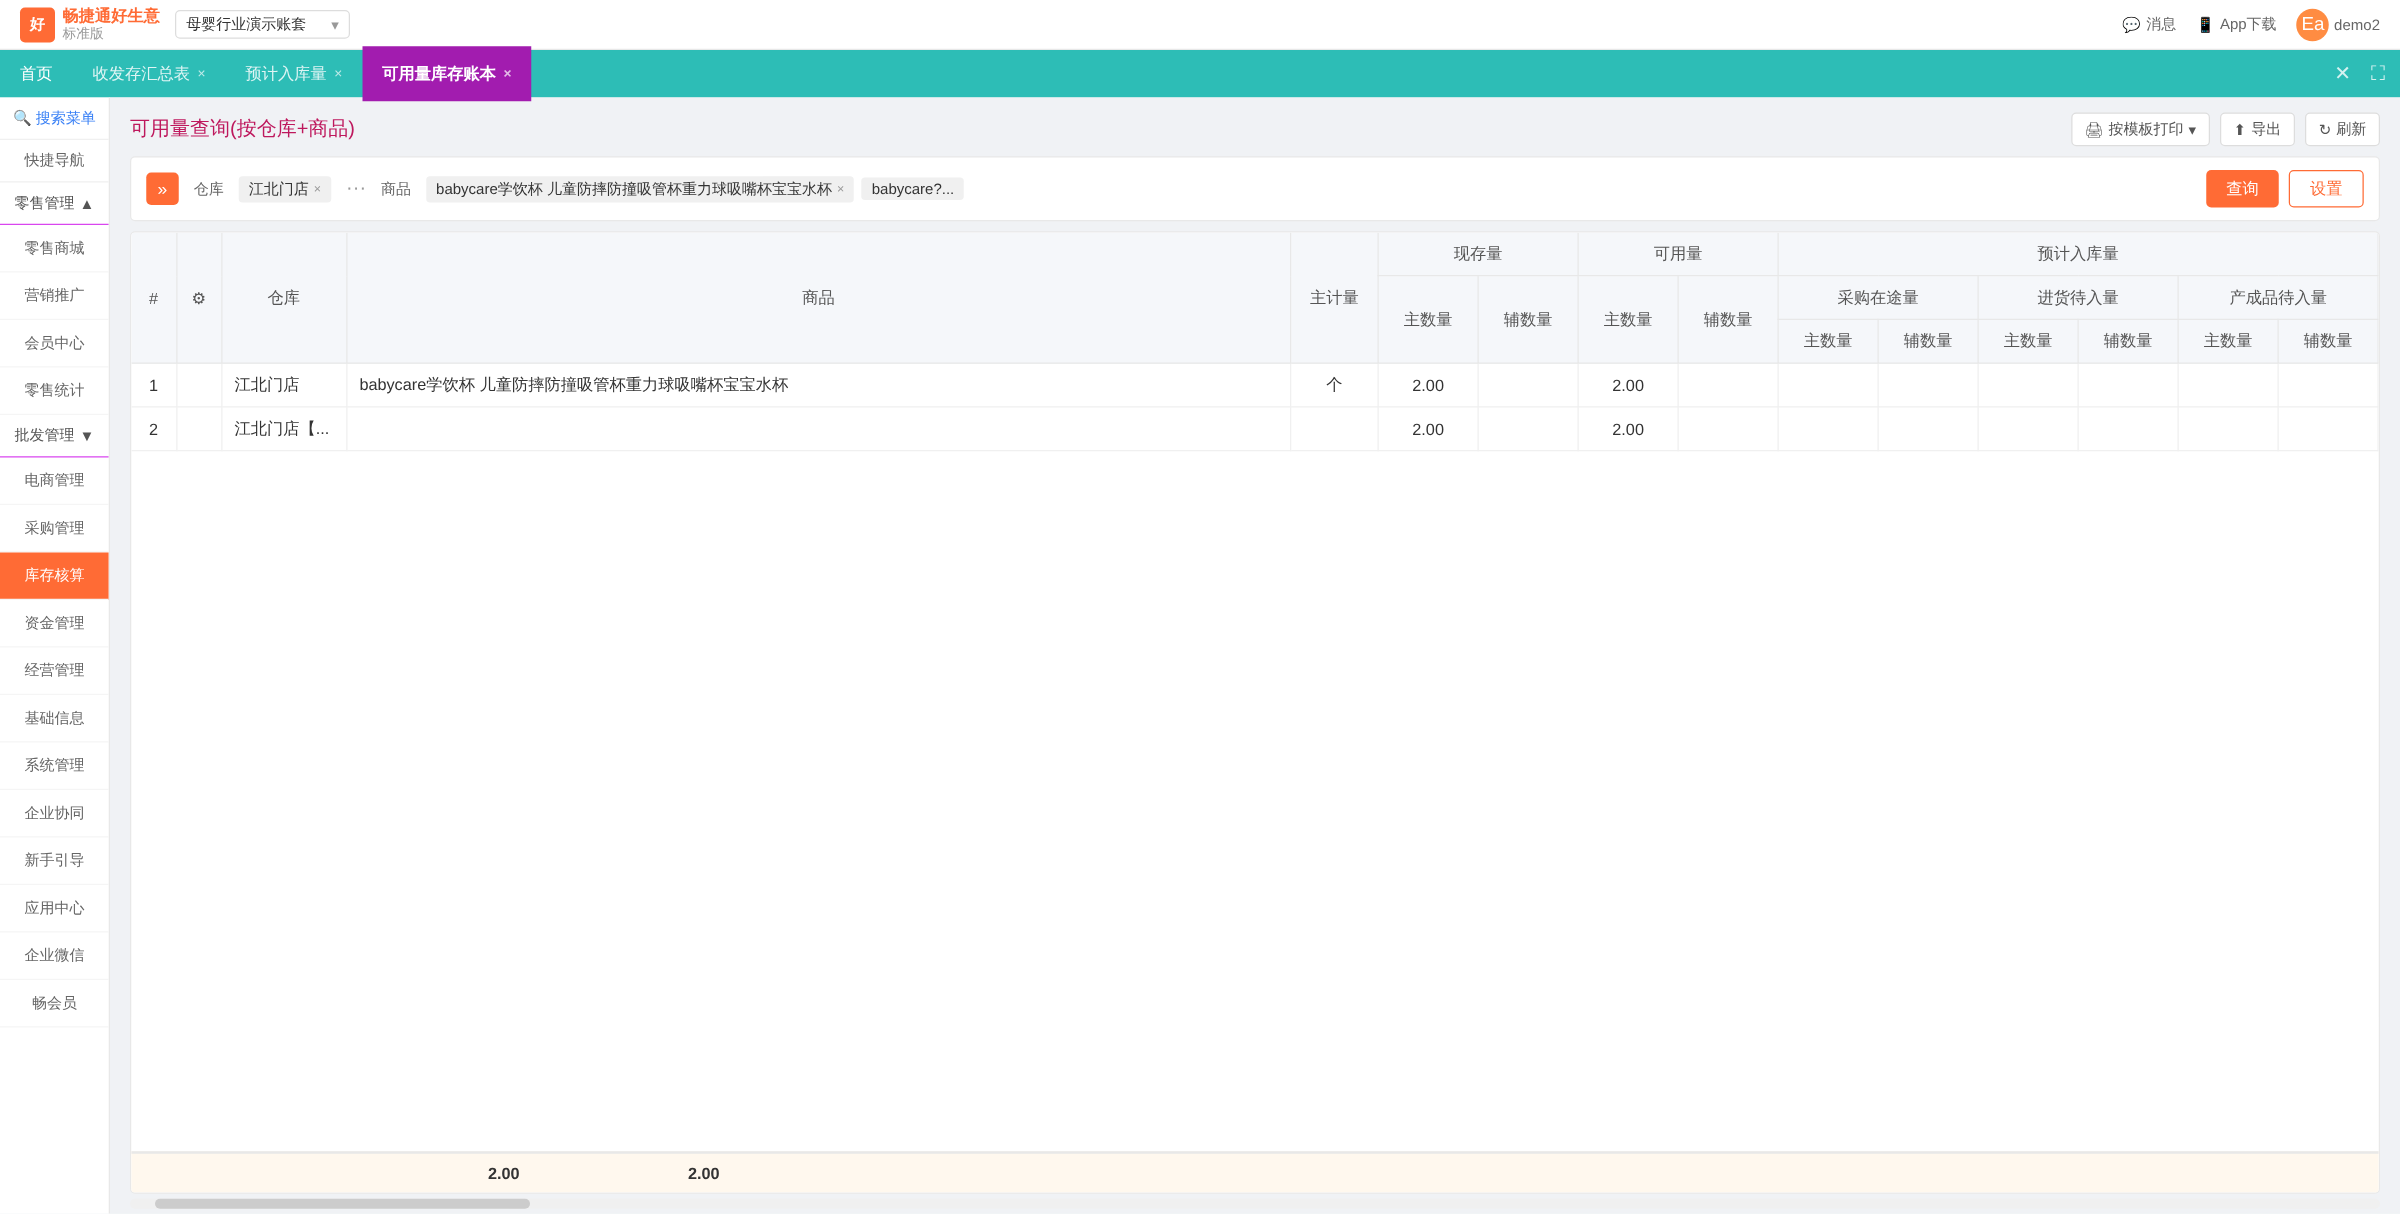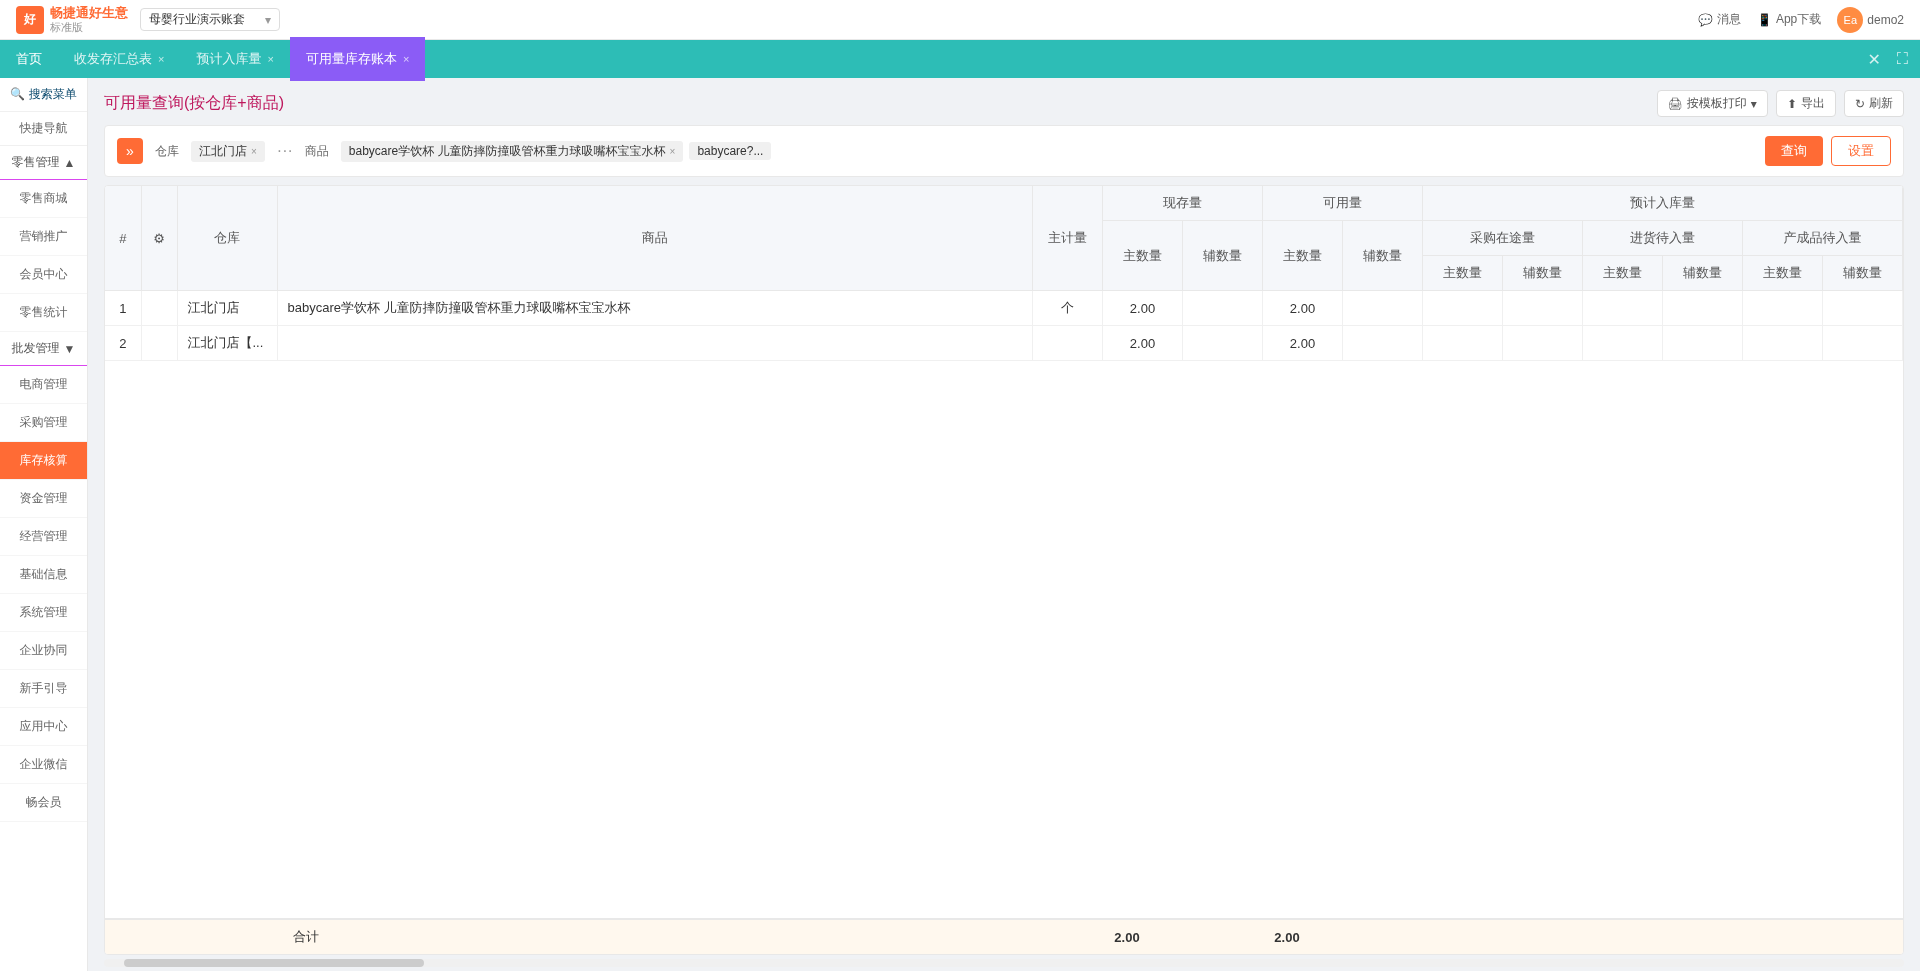--- a/index.html
+++ b/index.html
@@ -14,21 +14,21 @@
       justify-content: space-between;
       padding: 0 16px;
       border-bottom: 1px solid #e8e8e8;
     }
     .top-bar-left { display: flex; align-items: center; gap: 12px; }
     .logo-area { display: flex; align-items: center; gap: 6px; }
     .logo-icon { width: 28px; height: 28px; background: #ff6b35; border-radius: 4px; display: flex; align-items: center; justify-content: center; color: white; font-size: 12px; font-weight: bold; }
     .store-selector { display: flex; align-items: center; gap: 4px; border: 1px solid #ddd; border-radius: 4px; padding: 2px 8px; cursor: pointer; font-size: 12px; color: #333; background: #fff; min-width: 140px; }
     .top-bar-right { display: flex; align-items: center; gap: 16px; font-size: 12px; color: #666; }
     .top-bar-right-item { display: flex; align-items: center; gap: 4px; cursor: pointer; }
-    .avatar { width: 26px; height: 26px; border-radius: 50%; background: #ff8c42; display: flex; align-items: center; justify-content: center; color: white; font-size: 11px; }
+    .avatar { width: 26px; height: 26px; border-radius: 50%; background: #ff8c42; display: flex; align-items: center; justify-content: center; color: white; font-size: 15px; }
 
     
     .tab-bar {
       height: 38px;
       background: #2dbdb6;
       display: flex;
       align-items: center;
       padding: 0 0 0 0;
       gap: 0;
     }
@@ -37,23 +37,23 @@
       display: flex;
       align-items: center;
       padding: 0 16px;
       font-size: 13px;
       cursor: pointer;
       color: rgba(255,255,255,0.85);
       position: relative;
       white-space: nowrap;
     }
     .tab-item.active {
-      background: #8b5cf6;
+      background: #a21caf;
       color: #fff;
-      font-weight: 400;
+      font-weight: 700;
     }
     .tab-item .tab-close {
       margin-left: 6px;
       color: rgba(255,255,255,0.7);
       font-size: 11px;
       cursor: pointer;
     }
     .tab-home {
       height: 38px;
       display: flex;
@@ -97,21 +97,21 @@
       text-align: center;
       font-size: 12px;
       color: #666;
       cursor: pointer;
       border-bottom: 1px solid #f5f5f5;
     }
     .sidebar-item.active { color: #fff; background: #ff6b35; }
     .sidebar-search {
       padding: 8px 8px;
       font-size: 12px;
-      color: #0c4a6e;
+      color: #3b82f6;
       cursor: pointer;
       border-bottom: 1px solid #f0f0f0;
       text-align: center;
     }
     .sidebar-nav {
       padding: 8px 8px;
       font-size: 12px;
       color: #666;
       cursor: pointer;
       border-bottom: 1px solid #f0f0f0;
@@ -495,21 +495,20 @@
     <td></td>
   </tr>
             </tbody>
         </table>
       </div>
 
       <div class="table-footer">
         <span style="width:36px"></span>
         <span style="width:36px"></span>
         <span style="width:100px"></span>
-        <div style="flex:1;font-weight:500">合计</div>
         <span style="width:70px"></span>
         <span style="width:80px;text-align:center;font-weight:bold">2.00</span>
         <span style="width:80px"></span>
         <span style="width:80px;text-align:center;font-weight:bold">2.00</span>
         <span style="width:80px"></span>
         <span style="width:80px"></span>
         <span style="width:80px"></span>
         <span style="width:80px"></span>
         <span style="width:80px"></span>
         <span style="width:80px"></span>

